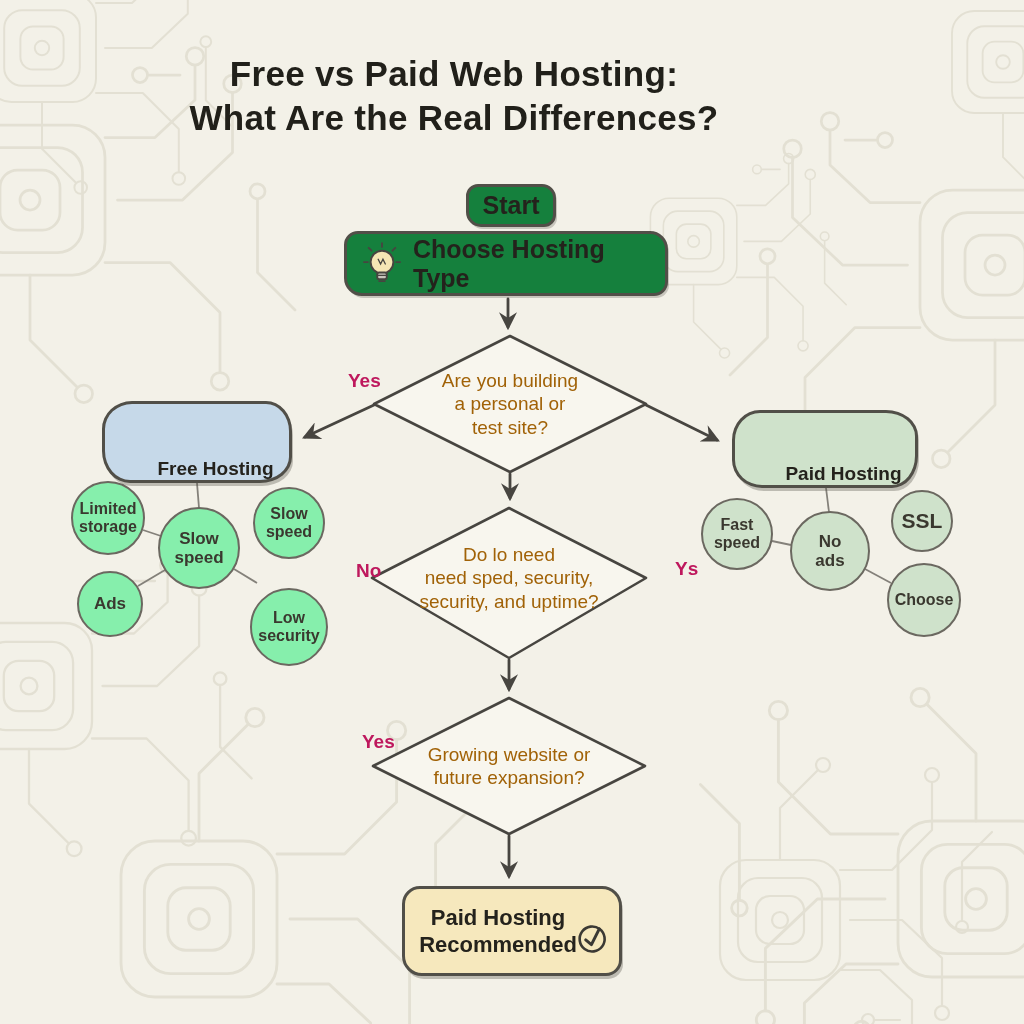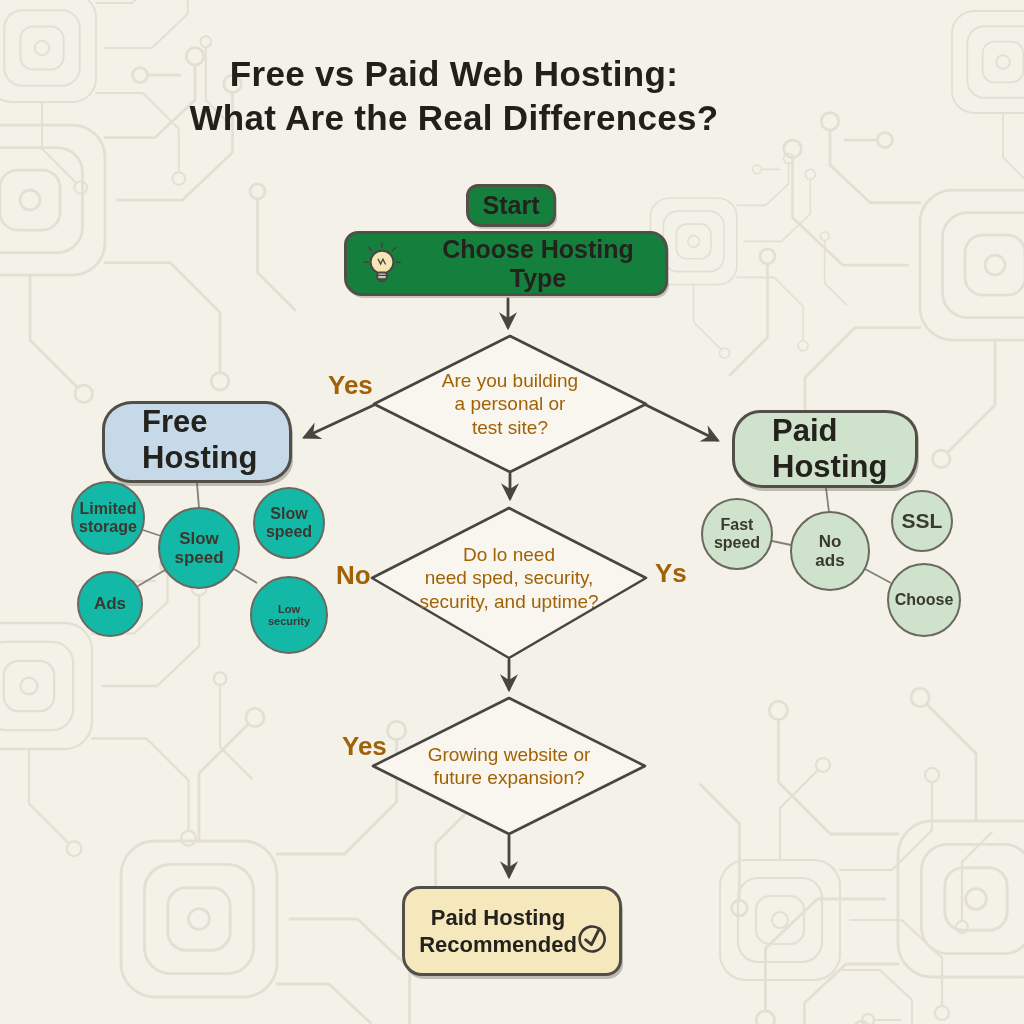--- a/index.html
+++ b/index.html
@@ -29,68 +29,68 @@
   }
   .start-node{
     left:466px;top:184px;width:90px;height:43px;
     border-radius:12px 14px 12px 15px;font-size:25px;
   }
   .choose-node{
     left:344px;top:231px;width:324px;height:65px;
     border-radius:14px 18px 14px 18px;font-size:25px;gap:12px;
     justify-content:flex-start;padding-left:16px;
   }
-  .choose-node .label{flex:1;text-align:center;padding-right:2px;}
+  .choose-node .label{flex:1;padding-right:2px;}
 
   .diamond-text{
     display:flex;align-items:center;justify-content:center;text-align:center;
     font-size:19px;line-height:1.22;font-weight:400;color:#a16207;
     white-space:pre-line;
   }
   .d1-text{left:400px;top:366px;width:220px;height:76px;}
   .d2-text{left:395px;top:540px;width:228px;height:76px;}
   .d3-text{left:399px;top:728px;width:220px;height:76px;}
 
   .branch-label{
-    font-size:26px;font-weight:800;color:#a16207;
+    font-size:19px;font-weight:800;color:#be185d;margin-left:20px;
   }
   .lbl-yes1{left:328px;top:370px;}
   .lbl-no2{left:336px;top:560px;}
   .lbl-ys2{left:655px;top:558px;}
   .lbl-yes3{left:342px;top:731px;}
 
   .host-box{
-    display:flex;align-items:flex-start;justify-content:center;
-    font-weight:800;font-size:31px;color:#24221c;
+    display:flex;align-items:flex-end;justify-content:center;
+    font-weight:800;font-size:19px;color:#24221c;
     border:3px solid #514f48;box-sizing:border-box;
     box-shadow:2px 4px 0 -1px rgba(90,87,78,.35);
     padding-left:37px;
   }
   .free-box{
     left:102px;top:401px;width:190px;height:82px;
     background:#c6d9e9;border-radius:30px 26px 32px 28px / 28px 30px 26px 32px;
   }
   .paid-box{
     left:732px;top:410px;width:186px;height:78px;
     background:#cfe2cb;border-radius:28px 32px 26px 30px / 30px 26px 32px 28px;
   }
 
   .bubble{
     border:2.5px solid #6b6860;border-radius:50%;
     display:flex;align-items:center;justify-content:center;text-align:center;
     font-weight:700;color:#3a382f;line-height:1.12;
     white-space:pre-line;box-sizing:border-box;
   }
-  .bubble.blue{background:#14b8a6;}
+  .bubble.blue{background:#86efac;}
   .bubble.green{background:#cfe2cb;}
   .b-limited {left:71px; top:481px;width:74px;height:74px;font-size:16px;}
   .b-slow-c  {left:158px;top:507px;width:82px;height:82px;font-size:17px;}
   .b-slow-r  {left:253px;top:487px;width:72px;height:72px;font-size:16px;}
   .b-ads     {left:77px; top:571px;width:66px;height:66px;font-size:17px;}
-  .b-lowsec  {left:250px;top:576px;width:78px;height:78px;font-size:11px;}
+  .b-lowsec  {left:250px;top:588px;width:78px;height:78px;font-size:16px;}
   .b-fast    {left:701px;top:498px;width:72px;height:72px;font-size:16px;}
   .b-noads   {left:790px;top:511px;width:80px;height:80px;font-size:17px;}
   .b-ssl     {left:891px;top:490px;width:62px;height:62px;font-size:21px;}
   .b-support {left:887px;top:563px;width:74px;height:74px;font-size:16px;}
 
   .result-box{
     left:402px;top:886px;width:220px;height:90px;
     background:#f6e8bd;border:3.5px solid #514f48;
     border-radius:18px 20px 16px 20px;box-sizing:border-box;
     display:flex;align-items:center;justify-content:center;

